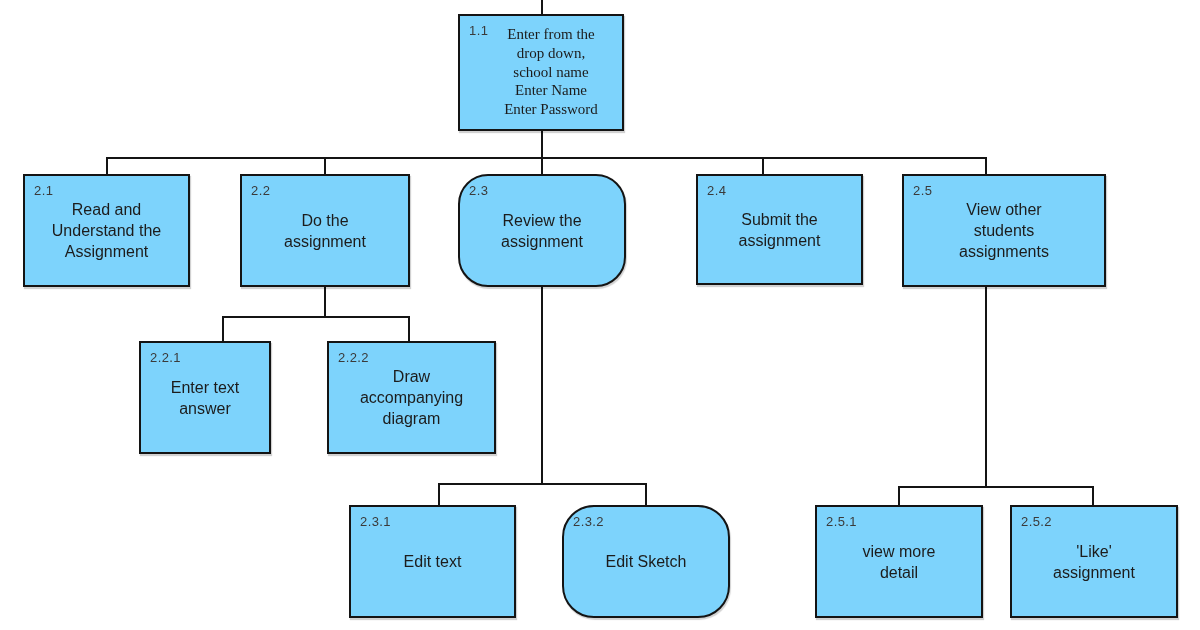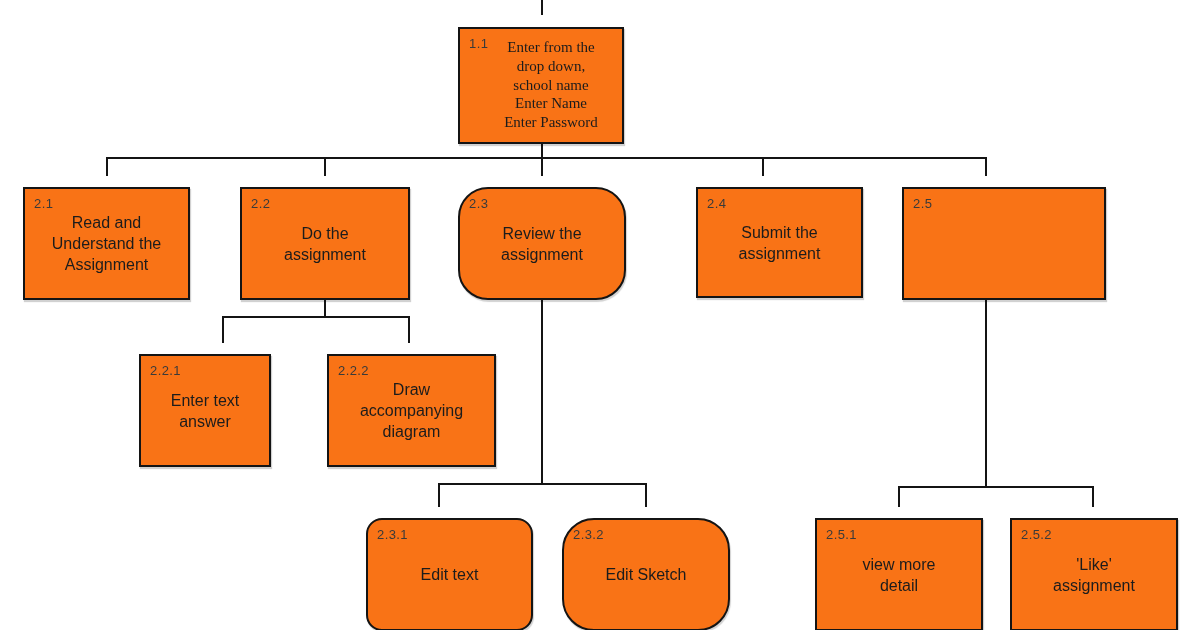--- a/index.html
+++ b/index.html
@@ -10,25 +10,24 @@
   .canvas {
     position: relative;
     width: 1200px;
     height: 630px;
     background: #ffffff;
     overflow: hidden;
     font-family: "Liberation Sans", sans-serif;
   }
   .node {
     position: absolute;
-    background: #f97316;
+    background: #7dd3fc;
     border: 2px solid #141414;
     box-shadow: 1px 2px 1px rgba(0,0,0,0.18);
     box-sizing: border-box;
-    margin-top: 13px;
   }
   .node-number {
     position: absolute;
     top: 7px;
     left: 9px;
     font-size: 13px;
     color: #3a3a3a;
     letter-spacing: 0.4px;
   }
   .node-label {
@@ -115,36 +114,39 @@
   </div>
 
   <div class="node" style="left:696px; top:174px; width:167px; height:111px;">
     <span class="node-number">2.4</span>
     <div class="node-label">Submit the
 assignment</div>
   </div>
 
   <div class="node" style="left:902px; top:174px; width:204px; height:113px;">
     <span class="node-number">2.5</span>
+    <div class="node-label">View other
+students
+assignments</div>
   </div>
 
   <div class="node" style="left:139px; top:341px; width:132px; height:113px;">
     <span class="node-number">2.2.1</span>
     <div class="node-label">Enter text
 answer</div>
   </div>
 
   <div class="node" style="left:327px; top:341px; width:169px; height:113px;">
     <span class="node-number">2.2.2</span>
     <div class="node-label">Draw
 accompanying
 diagram</div>
   </div>
 
-  <div class="node" style="left:366px; top:505px; width:167px; height:113px;border-radius:16px;">
+  <div class="node" style="left:349px; top:505px; width:167px; height:113px;">
     <span class="node-number">2.3.1</span>
     <div class="node-label">Edit text</div>
   </div>
 
   <div class="node" style="left:562px; top:505px; width:168px; height:113px;border-radius:32px;">
     <span class="node-number">2.3.2</span>
     <div class="node-label">Edit Sketch</div>
   </div>
 
   <div class="node" style="left:815px; top:505px; width:168px; height:113px;">

